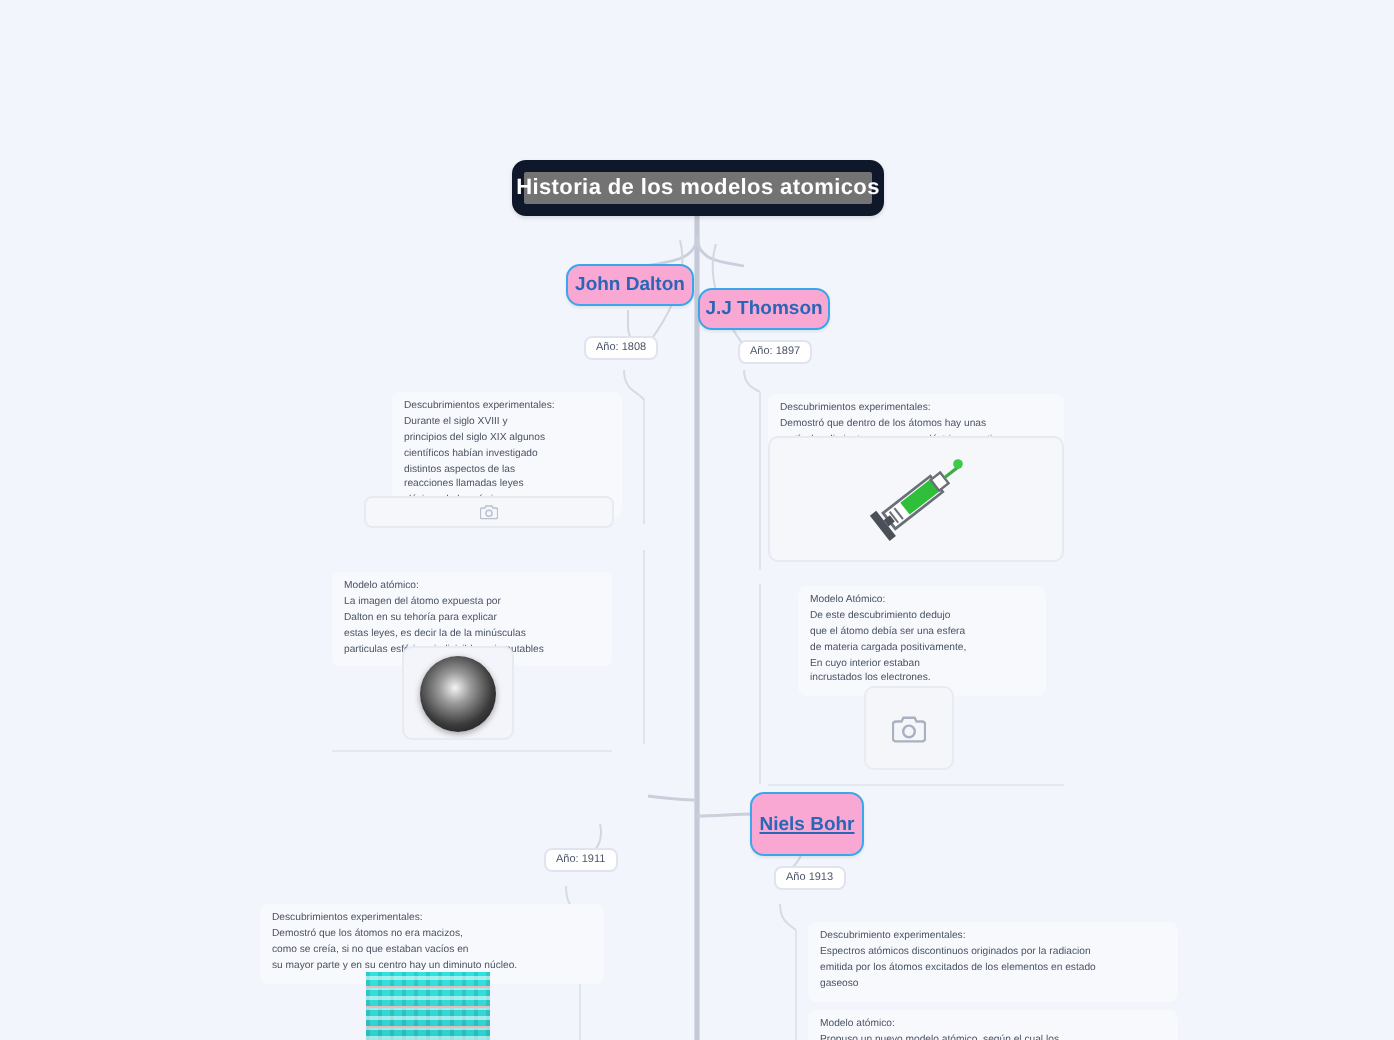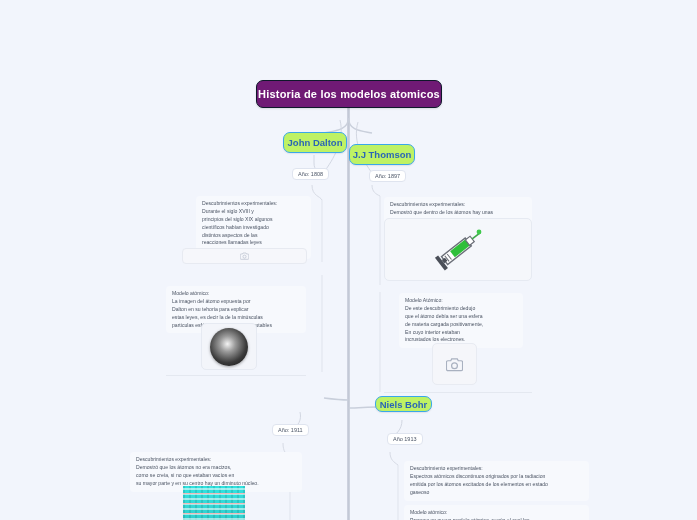--- a/index.html
+++ b/index.html
@@ -31,30 +31,30 @@
     position: absolute;
     box-sizing: border-box;
     border-radius: 7px;
     display: flex;
     align-items: center;
     justify-content: center;
     text-align: center;
     white-space: nowrap;
   }
   .root-node {
-    background: #701a75;
-    border: 1px solid #0f172a;
+    background: #737373;
+    border: 6px solid #0f172a;
     color: #ffffff;
     font-size: 11px;
     font-weight: bold;
     letter-spacing: 0.2px;
     box-shadow: 0 1px 2px rgba(0,0,0,0.12);
   }
   .branch-node {
-    background: #bef264;
+    background: #f9a8d4;
     border: 1.6px solid #3aa7ea;
     color: #2a66b5;
     font-size: 9.5px;
     font-weight: bold;
     box-shadow: 0 1px 1.5px rgba(0,0,0,0.08);
   }
   .year-node {
     position: absolute;
     background: #ffffff;
     border: 1px solid #dfe4ef;
@@ -280,21 +280,21 @@
 como se creía, si no que estaban vacíos en
 su mayor parte y en su centro hay un diminuto núcleo.</div>
   </div>
   <div class="pixel-wrap" style="left:183px; top:486px; width:62px; height:34px;">
     <div class="pixel-img"></div>
     <div class="pixel-rule" style="top:7px;"></div>
     <div class="pixel-rule" style="top:17px;"></div>
     <div class="pixel-rule" style="top:27px;"></div>
   </div>
 
-  <div class="node branch-node" style="left:375px; top:396px; width:57px; height:16px;">
+  <div class="node branch-node" style="left:375px; top:396px; width:57px; height:32px;text-decoration:underline;">
     <span>Niels Bohr</span>
   </div>
   <div class="year-node" style="left:387px; top:433px;">
     <span>Año 1913</span>
   </div>
 
   <div class="leaf-card" style="left:404px; top:461px; width:185px;">
     <div class="leaf-text">Descubrimiento experimentales:
 Espectros atómicos discontinuos originados por la radiacion
 emitida por los átomos excitados de los elementos en estado

